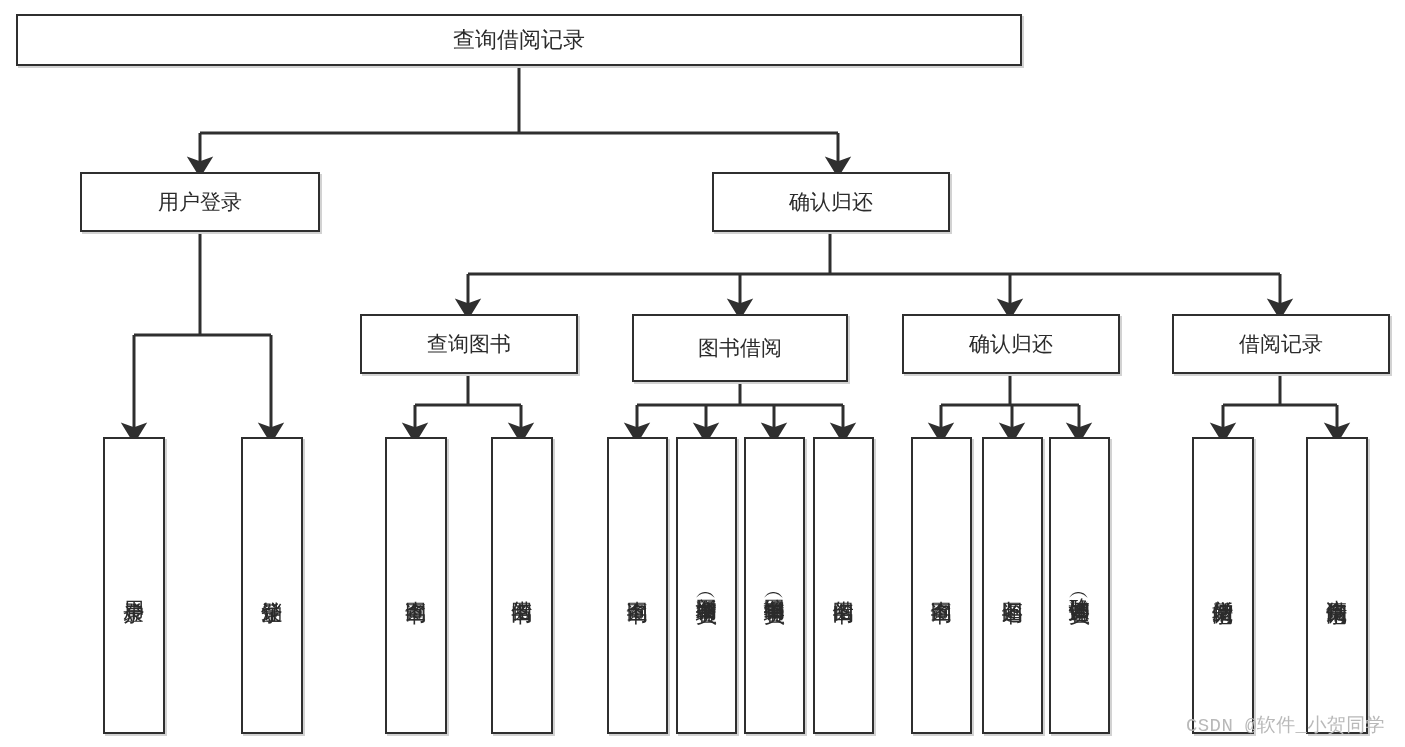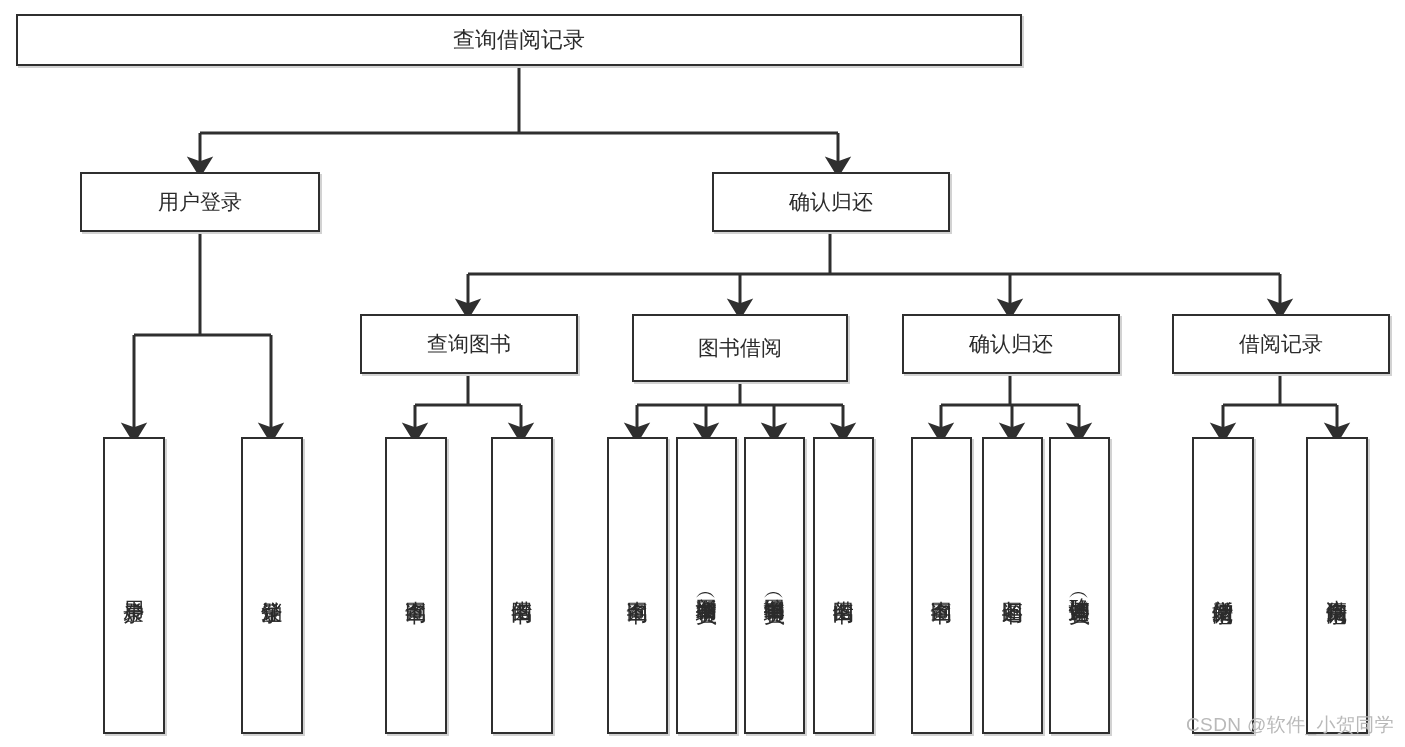--- a/index.html
+++ b/index.html
@@ -67,21 +67,21 @@
     max-height: 100%;
   }
   #watermark {
     position: absolute;
     left: 1186px;
     top: 712px;
     font-size: 19px;
     color: #b9b9b9;
     white-space: nowrap;
     letter-spacing: 0.4px;
-    font-family: Liberation Sans, sans-serif;
+    font-family: Liberation Mono, monospace;
   }
 </style>
 </head>
 <body>
 
 <div id="diagram-root">
 
   <svg id="edge-layer" viewBox="0 0 1405 747" width="1405" height="747" xmlns="http://www.w3.org/2000/svg">
     <defs>
       <marker id="arrow" markerWidth="10" markerHeight="10" refX="3.2" refY="5" orient="auto" markerUnits="strokeWidth">

